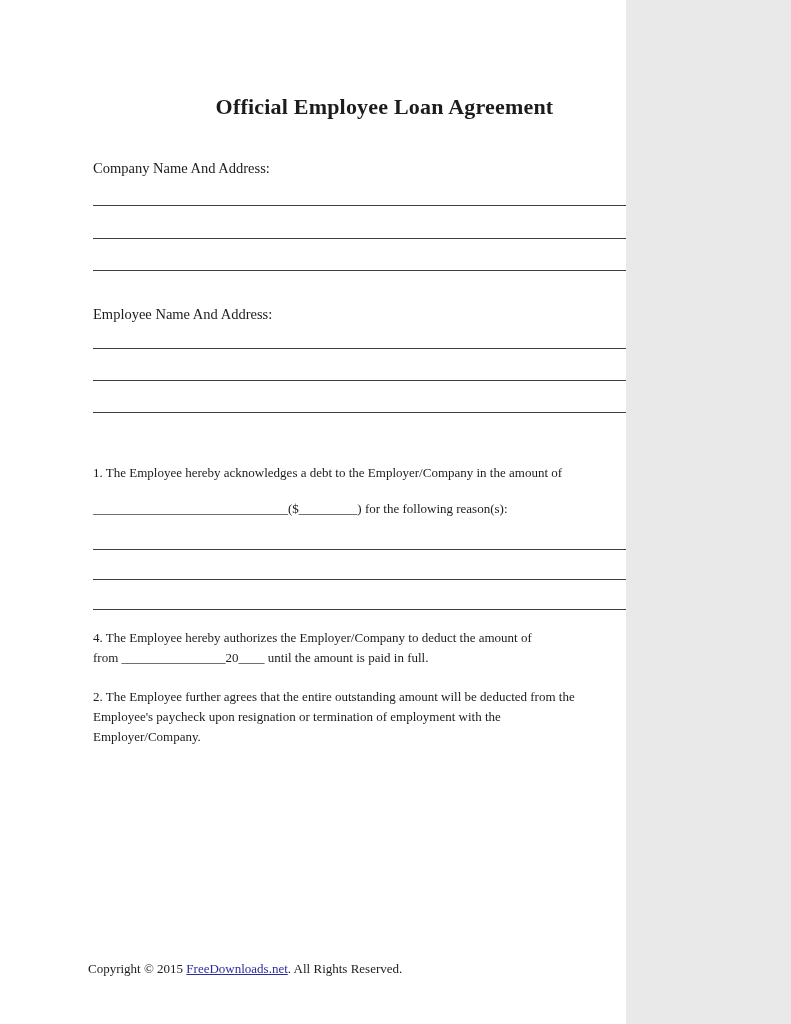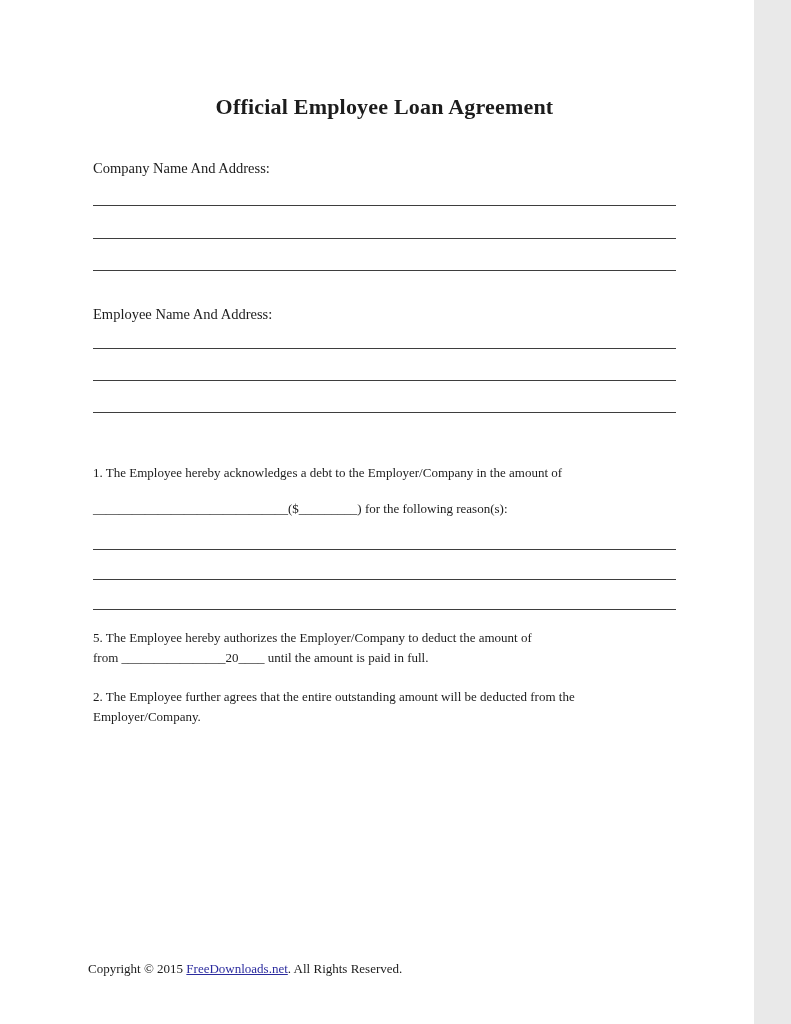--- a/index.html
+++ b/index.html
@@ -1,19 +1,19 @@
 <!DOCTYPE html>
 <html><head>
 <meta charset="utf-8">
 <style>
   * { margin: 0; padding: 0; box-sizing: border-box; }
   html, body { background: #e9e9e9; }
   .page {
     position: relative;
-    width: 754px;
+    width: 626px;
     height: 1024px;
     background: #ffffff;
     font-family: "Liberation Serif", "DejaVu Serif", serif;
     color: #1c1c1c;
     overflow: hidden;
   }
   .content {
     position: absolute;
     left: 93px;
     top: 0;
@@ -95,25 +95,26 @@
 
     <div class="doc-line clause1-line1">1. The Employee hereby acknowledges a debt to the Employer/Company in the amount of</div>
     <div class="doc-line clause1-line2">______________________________($_________) for the following reason(s):</div>
     <div class="rg-c">
       <div class="ruled-line"></div>
       <div class="ruled-line"></div>
       <div class="ruled-line"></div>
     </div>
 
     <div class="clause2">
-      <div class="doc-line">5. The Employee hereby authorizes the Employer/Company to deduct the amount of</div>
+      <div class="doc-line">4. The Employee hereby authorizes the Employer/Company to deduct the amount of</div>
       <div class="doc-line">from ________________20____ until the amount is paid in full.</div>
     </div>
 
     <div class="clause3">
       <div class="doc-line">2. The Employee further agrees that the entire outstanding amount will be deducted from the</div>
+      <div class="doc-line">Employee's paycheck upon resignation or termination of employment with the</div>
       <div class="doc-line">Employer/Company.</div>
     </div>
 
   </div>
 
   <div class="footer"><span>Copyright © 2015 </span><a href="#" class="footer-link">FreeDownloads.net</a><span>. All Rights Reserved.</span></div>
 </div>
 
 </body></html>

